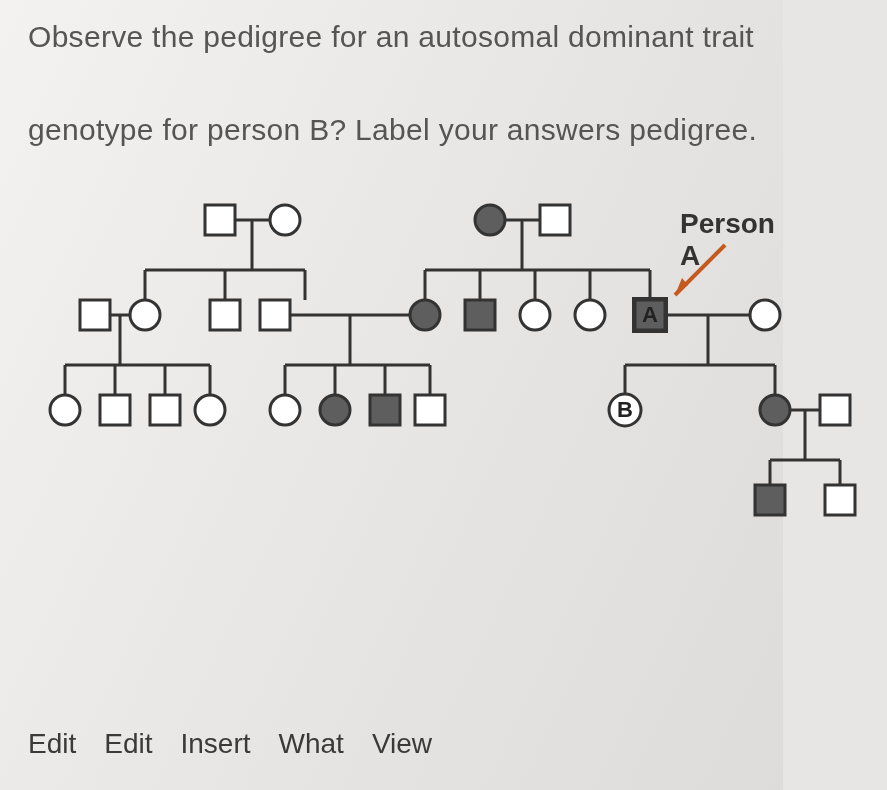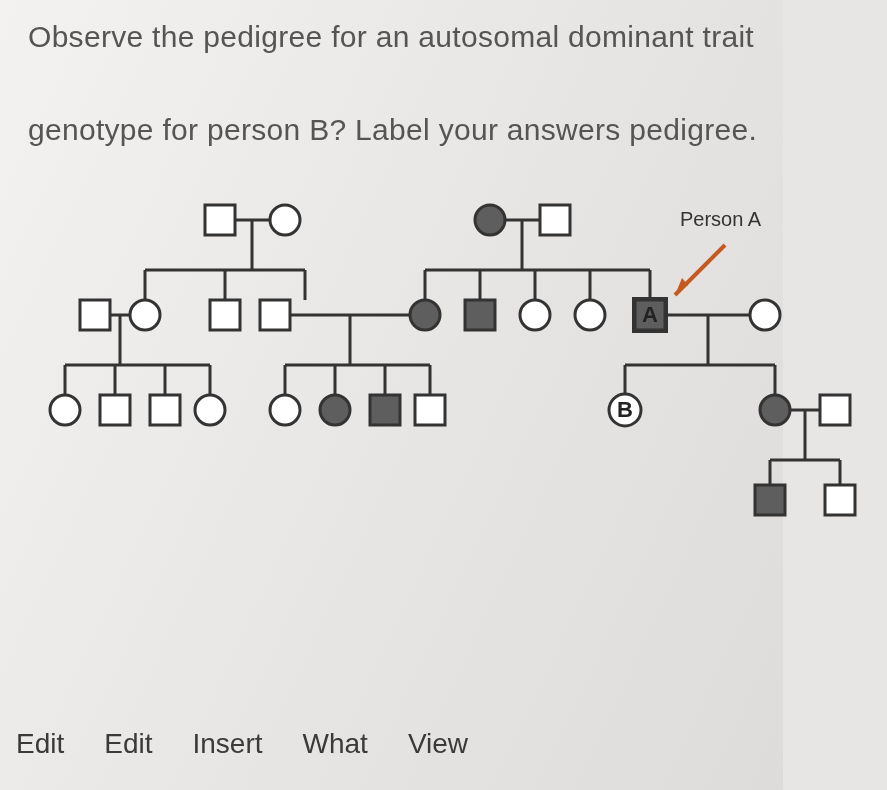--- a/index.html
+++ b/index.html
@@ -1,21 +1,21 @@
 <!DOCTYPE html>
 <html><head>
 <meta charset="utf-8">
 <style>
   html,body{margin:0;padding:0;width:887px;height:790px;background:#e8e6e4;font-family:Arial,Helvetica,sans-serif;color:#4a4a4a;overflow:hidden}
   .page{position:relative;width:783px;height:790px;background:linear-gradient(115deg,#f4f2f0 0%,#e6e4e2 60%,#dedcda 100%)}
   .question{position:absolute;left:28px;top:14px;right:20px;font-size:30px;letter-spacing:.3px;line-height:1.55;color:#555}
   .ped{position:absolute;left:30px;top:200px;width:830px;height:330px}
   .ped svg{overflow:visible}
-  .label-a{position:absolute;left:680px;top:208px;font-size:20px;font-weight:400;color:#333}
-  .toolbar{position:absolute;left:16px;bottom:30px;display:flex;gap:40px;font-size:28px;color:#3a3a3a}
+  .label-a{position:absolute;left:680px;top:208px;font-size:28px;font-weight:700;color:#333}
+  .toolbar{position:absolute;left:28px;bottom:30px;display:flex;gap:28px;font-size:28px;color:#3a3a3a}
   .toolbar span{cursor:pointer}
   .sq{fill:#fff;stroke:#333;stroke-width:3}
   .ci{fill:#fff;stroke:#333;stroke-width:3}
   .fill{fill:#5e5e5e}
   .ln{stroke:#333;stroke-width:3;fill:none}
   .txt{font-family:Arial;font-size:22px;font-weight:700;fill:#222;text-anchor:middle;dominant-baseline:middle}
   .arrow{stroke:#c65a1e;stroke-width:4;fill:none}
   .arrowhead{fill:#c65a1e}
 </style>
 </head>

